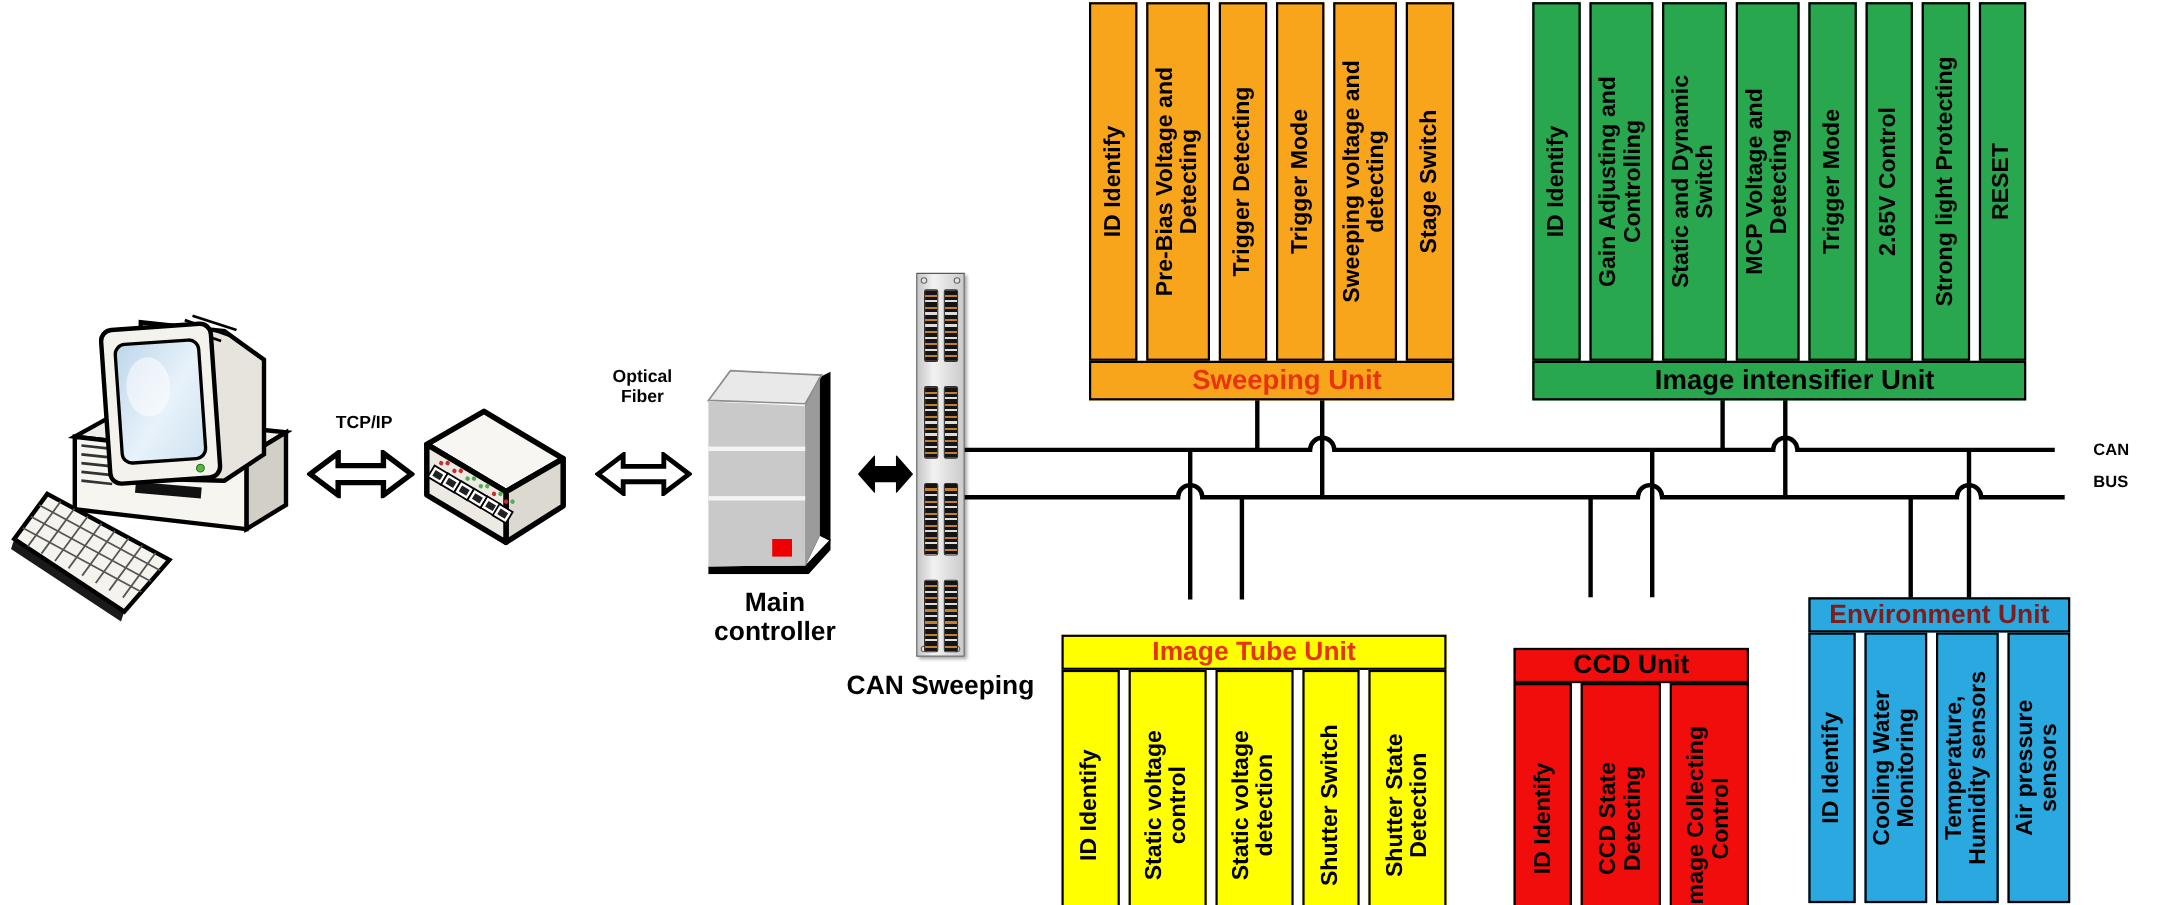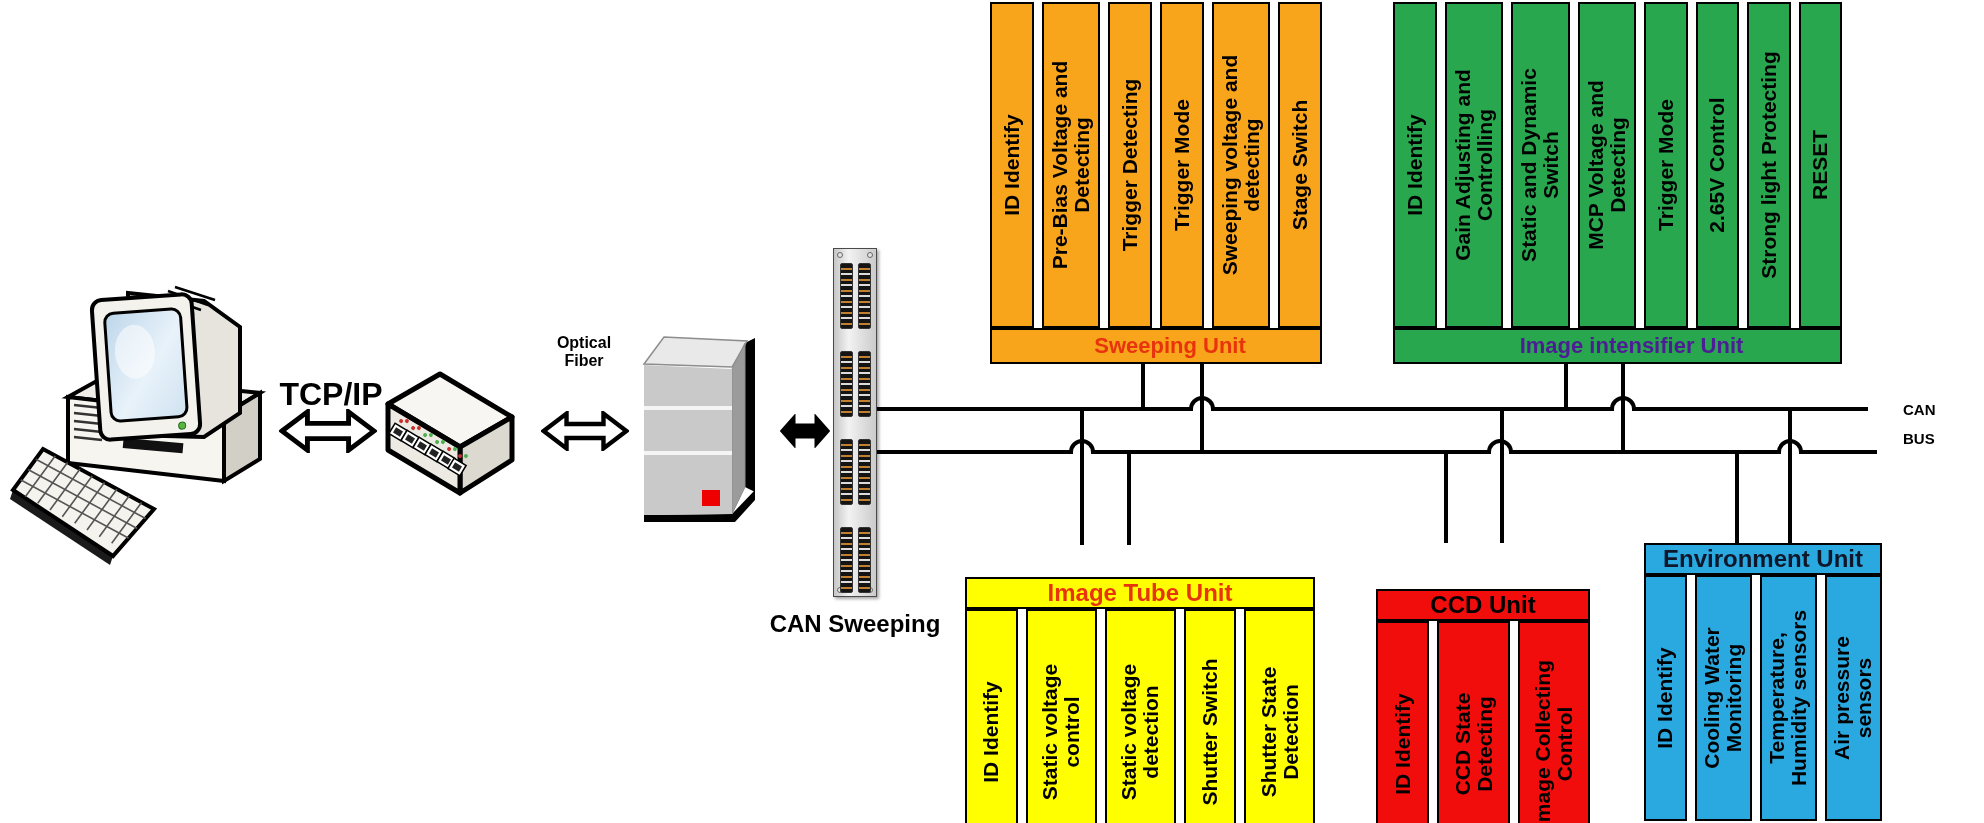--- a/index.html
+++ b/index.html
@@ -14,21 +14,21 @@
   .top-unit .bars{height:326px;}
   .bot-unit .bars{height:246px;}
   .bar{flex:1;position:relative;border:2px solid #000;background:var(--fill);}
   .bar.w2{flex:1.38;}
   .vlab{position:absolute;left:50%;top:50%;transform:translate(-50%,-50%) rotate(-90deg);
         text-align:center;font-weight:bold;font-size:21px;line-height:1.07;color:#000;white-space:pre-line;}
   .top-unit .vlab{width:308px;}
   .bot-unit .vlab{width:230px;}
   .strip{border:2px solid #000;background:var(--fill);display:flex;align-items:center;justify-content:center;
          font-weight:bold;white-space:pre-line;}
-  .top-unit .strip{height:32px;font-size:22px;padding-left:28px;}
+  .top-unit .strip{height:32px;font-size:25px;padding-left:28px;}
   .bot-unit .strip{height:28px;font-size:24px;}
   .top-unit .strip{margin-top:0;}
 
   
   .canif{position:absolute;left:833px;top:248px;width:44px;height:349px;
          background:linear-gradient(90deg,#c6c6c6,#f2f2f2 35%,#cbcbcb);
          border:1.5px solid #4a4a4a;box-shadow:2px 2px 3px rgba(0,0,0,.35);box-sizing:border-box;}
   .pgroup{position:absolute;left:0;width:100%;height:66px;display:flex;justify-content:center;gap:5px;}
   .pcol{width:13px;height:66px;border-radius:2px;border:1px solid #333;box-sizing:border-box;
         background:repeating-linear-gradient(180deg,#141414 0 4px,#c08030 4px 6px,#141414 6px 9px,#dcdcdc 9px 11px);}
@@ -71,21 +71,21 @@
     <polygon points="35,164 146,224 105,271 5,205" fill="#f4f3ee" stroke="#000" stroke-width="4"></polygon>
     <clipPath id="kbc">
         <polygon points="35,164 146,224 105,271 5,205"></polygon>
       </clipPath>
     <g clip-path="url(#kbc)" stroke="#555" stroke-width="1.6">
       <path d="M27.5,174 L138.5,234 M20,184.5 L131,244.5 M12.5,194.8 L123.5,254.8" fill="none"></path>
       <path d="M47.3,170.7 L17.3,211.7 M59.7,177.3 L29.7,218.3 M72,184 L42,225 M84.3,190.7 L54.3,231.7 M96.7,197.3 L66.7,238.3 M109,204 L79,245 M121.3,210.7 L91.3,251.7 M133.7,217.3 L103.7,258.3" fill="none"></path>
     </g>
   </svg>
 
-  <div class="lbl" style="left:272px;top:376px;width:118px;font-size:32px">TCP/IP</div>
+  <div class="lbl" style="left:272px;top:376px;width:118px;font-size:16px">TCP/IP</div>
   <svg class="abs" style="left:279px;top:409px" width="98" height="44" viewBox="0 0 100 46" preserveAspectRatio="none">
     <polygon points="3,23 29,3 29,15 71,15 71,3 97,23 71,43 71,31 29,31 29,43" fill="#fff" stroke="#000" stroke-width="5"></polygon>
   </svg>
 
   <svg class="abs" style="left:385px;top:370px" width="135" height="130" viewBox="0 0 135 130">
     <polygon points="3,34 55,4 127,47 75,77" fill="#f7f6f2" stroke="#000" stroke-width="5" stroke-linejoin="round"></polygon>
     <polygon points="75,77 127,47 127,90 75,123" fill="#dcd9d0" stroke="#000" stroke-width="5" stroke-linejoin="round"></polygon>
     <polygon points="3,34 75,77 75,123 3,80" fill="#eceae3" stroke="#000" stroke-width="5" stroke-linejoin="round"></polygon>
     <g stroke="#000">
       <g transform="translate(13,62) rotate(31)">
@@ -136,20 +136,22 @@
   <svg class="abs" style="left:632px;top:322px" width="140" height="200" viewBox="0 0 140 200">
     <polygon points="113,21 123,16 123,170 113,165" fill="#000"></polygon>
     <polygon points="12,193 100,192 123,168 123,178 103,200 12,200" fill="#000"></polygon>
     <polygon points="12,42 32,15 115,19 100,45" fill="#e9e9e9" stroke="#8d8d8d" stroke-width="1.5"></polygon>
     <polygon points="100,47 113,21 113,165 100,192" fill="#9b9b9b" stroke="#8d8d8d" stroke-width="1"></polygon>
     <polygon points="12,43 100,47 100,192 12,193" fill="#c9c9c9"></polygon>
     <rect x="12" y="84" width="88" height="4" fill="#f4f4f4"></rect>
     <rect x="12" y="129" width="88" height="4" fill="#f4f4f4"></rect>
     <rect x="70" y="168" width="18" height="16" fill="#ee0000"></rect>
   </svg>
+  <div class="lbl" style="left:622px;top:534px;width:165px;font-size:24px">Main
+controller</div>
 
   <svg class="abs" style="left:780px;top:414px" width="50" height="34" viewBox="0 0 100 46" preserveAspectRatio="none">
     <polygon points="3,23 29,3 29,15 71,15 71,3 97,23 71,43 71,31 29,31 29,43" fill="#000" stroke="#000" stroke-width="4"></polygon>
   </svg>
 
   <div class="canif">
     <div class="screw" style="left:3px;top:3px"></div>
     <div class="screw" style="right:3px;top:3px"></div>
     <div class="screw" style="left:3px;bottom:3px"></div>
     <div class="screw" style="right:3px;bottom:3px"></div>
@@ -248,21 +250,21 @@
       <div class="bar">
           <span class="vlab">2.65V Control</span>
         </div>
       <div class="bar">
           <span class="vlab">Strong light Protecting</span>
         </div>
       <div class="bar">
           <span class="vlab">RESET</span>
         </div>
     </div>
-    <div class="strip" style="color: #4c1d95;">Image intensifier Unit</div>
+    <div class="strip" style="color: #000000;">Image intensifier Unit</div>
   </div>
 
   <div class="unit bot-unit" style="left: 965px; top: 543px; width: 350px; margin-top: 34px; --fill: #FFFF00;">
     <div class="strip" style="color: rgb(232, 52, 12);">Image Tube Unit</div>
     <div class="bars">
       <div class="bar">
           <span class="vlab">ID Identify</span>
         </div>
       <div class="bar w2">
           <span class="vlab">Static voltage
@@ -293,21 +295,21 @@
 Detecting</span>
         </div>
       <div class="bar w2">
           <span class="vlab">Image Collecting
 Control</span>
         </div>
     </div>
   </div>
 
   <div class="unit bot-unit" style="left: 1644px; top: 543px; width: 238px; --fill: #29A9E0;">
-    <div class="strip" style="color: #0f172a;">Environment Unit</div>
+    <div class="strip" style="color: #7f1d1d;">Environment Unit</div>
     <div class="bars">
       <div class="bar">
           <span class="vlab">ID Identify</span>
         </div>
       <div class="bar w2">
           <span class="vlab">Cooling Water
 Monitoring</span>
         </div>
       <div class="bar w2">
           <span class="vlab">Temperature,

